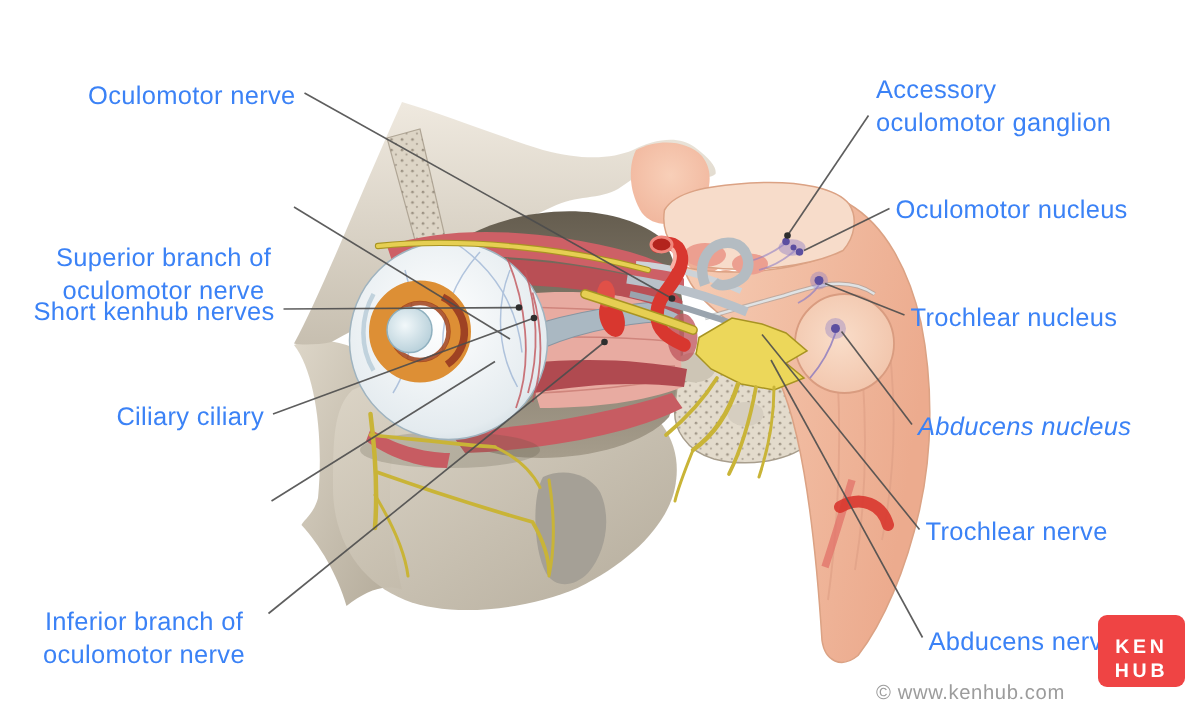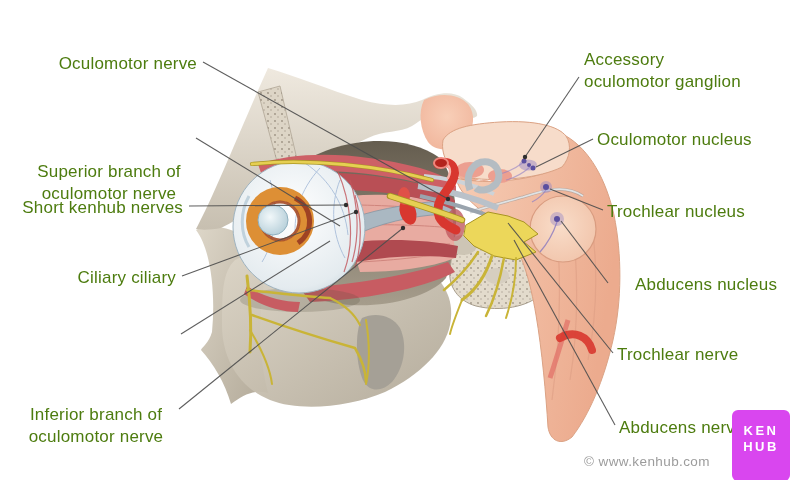--- a/index.html
+++ b/index.html
@@ -1,26 +1,26 @@
 <!DOCTYPE html>
 <html><head>
 <meta charset="utf-8">
 <style>
   html,body{margin:0;padding:0;background:#fff;}
   #stage{position:relative;width:800px;height:480px;background:#fff;overflow:hidden;
          font-family:"Liberation Sans",sans-serif;}
   #stage svg{position:absolute;left:0;top:0;}
-  .label{position:absolute;font-size:17px;line-height:22px;color:#4d7c0f;
+  .label{position:absolute;font-size:17px;line-height:22px;color:#3b82f6;
          white-space:pre-line;letter-spacing:.2px;}
   .al-r{text-align:right;}
   .al-c{text-align:center;}
   .copyright{position:absolute;left:584px;top:454px;font-size:13.5px;font-weight:normal;
              color:#9c9c9c;letter-spacing:.4px;}
-  .logo{position:absolute;left:732px;top:410px;width:58px;height:71px;border-radius:6px;
-        background:#d946ef;color:#fff;font-weight:bold;font-size:13px;line-height:16px;
+  .logo{position:absolute;left:732px;top:410px;width:58px;height:48px;border-radius:6px;
+        background:#ef4444;color:#fff;font-weight:bold;font-size:13px;line-height:16px;
         letter-spacing:2.5px;text-align:center;box-sizing:border-box;padding-top:13px;
         white-space:pre-line;cursor:pointer;}
 </style>
 </head>
 <body>
 
 <div id="stage">
 
   <svg width="800" height="480" viewBox="0 0 800 480">
     <defs>
@@ -234,21 +234,21 @@
 oculomotor nerve</div>
   <div class="label al-r" style="right:617px;top:197px;">Short kenhub nerves</div>
   <div class="label al-r" style="right:624px;top:267px;">Ciliary ciliary</div>
   <div class="label al-c" style="left:14px;top:404px;width:164px;">Inferior branch of
 oculomotor nerve</div>
 
   <div class="label" style="left:584px;top:49px;">Accessory
 oculomotor ganglion</div>
   <div class="label" style="left:597px;top:129px;">Oculomotor nucleus</div>
   <div class="label" style="left:607px;top:201px;">Trochlear nucleus</div>
-  <div class="label" style="left:635px;top:274px;">Abducens nucleus</div>
+  <div class="label" style="left:612px;top:274px;font-style:italic;">Abducens nucleus</div>
   <div class="label" style="left:617px;top:344px;">Trochlear nerve</div>
   <div class="label" style="left:619px;top:417px;">Abducens nerve</div>
 
   <div class="copyright">© www.kenhub.com</div>
   <div class="logo">KEN
 HUB</div>
 
 </div>
 
 </body></html>

